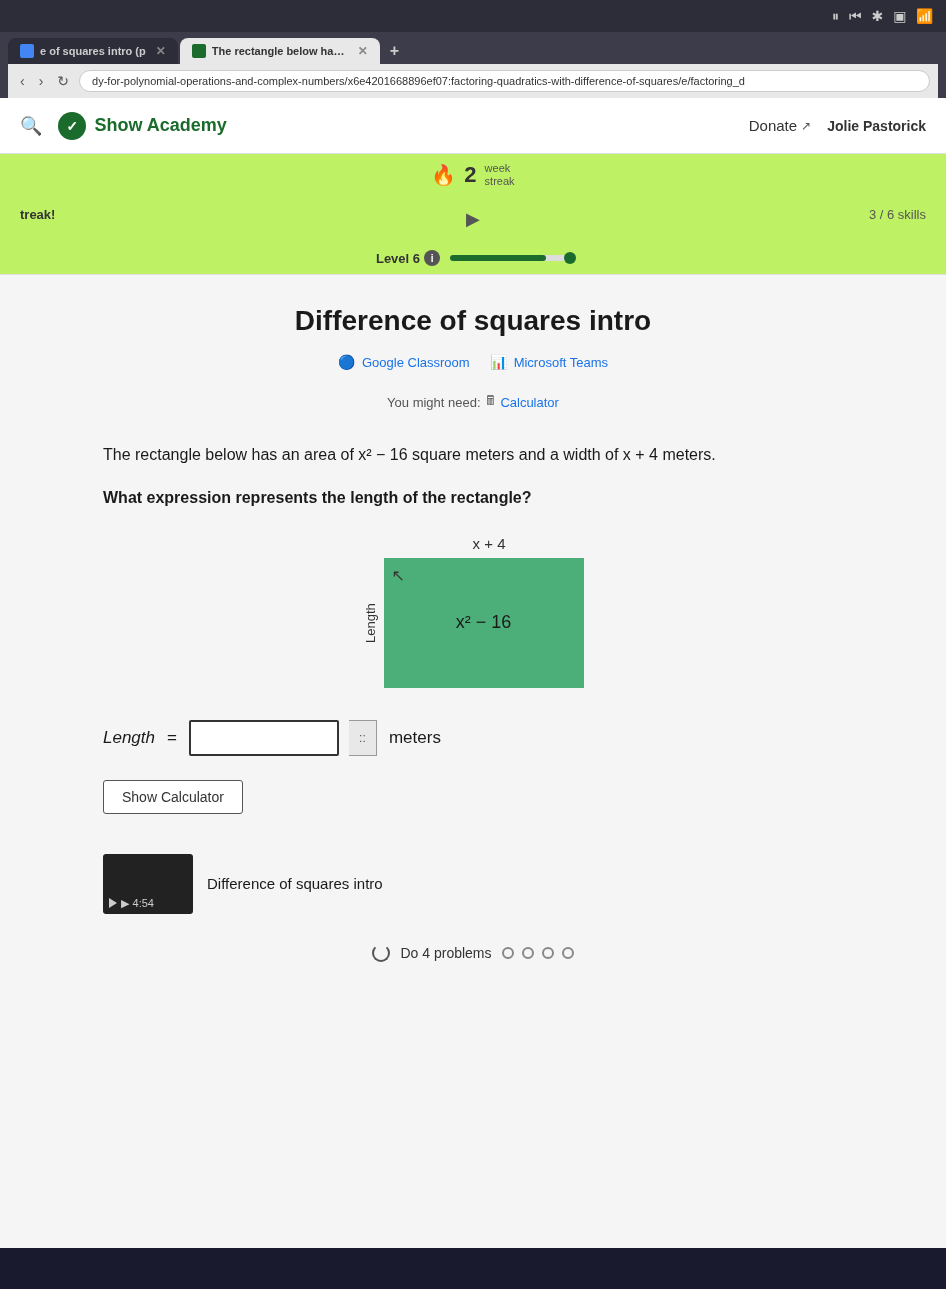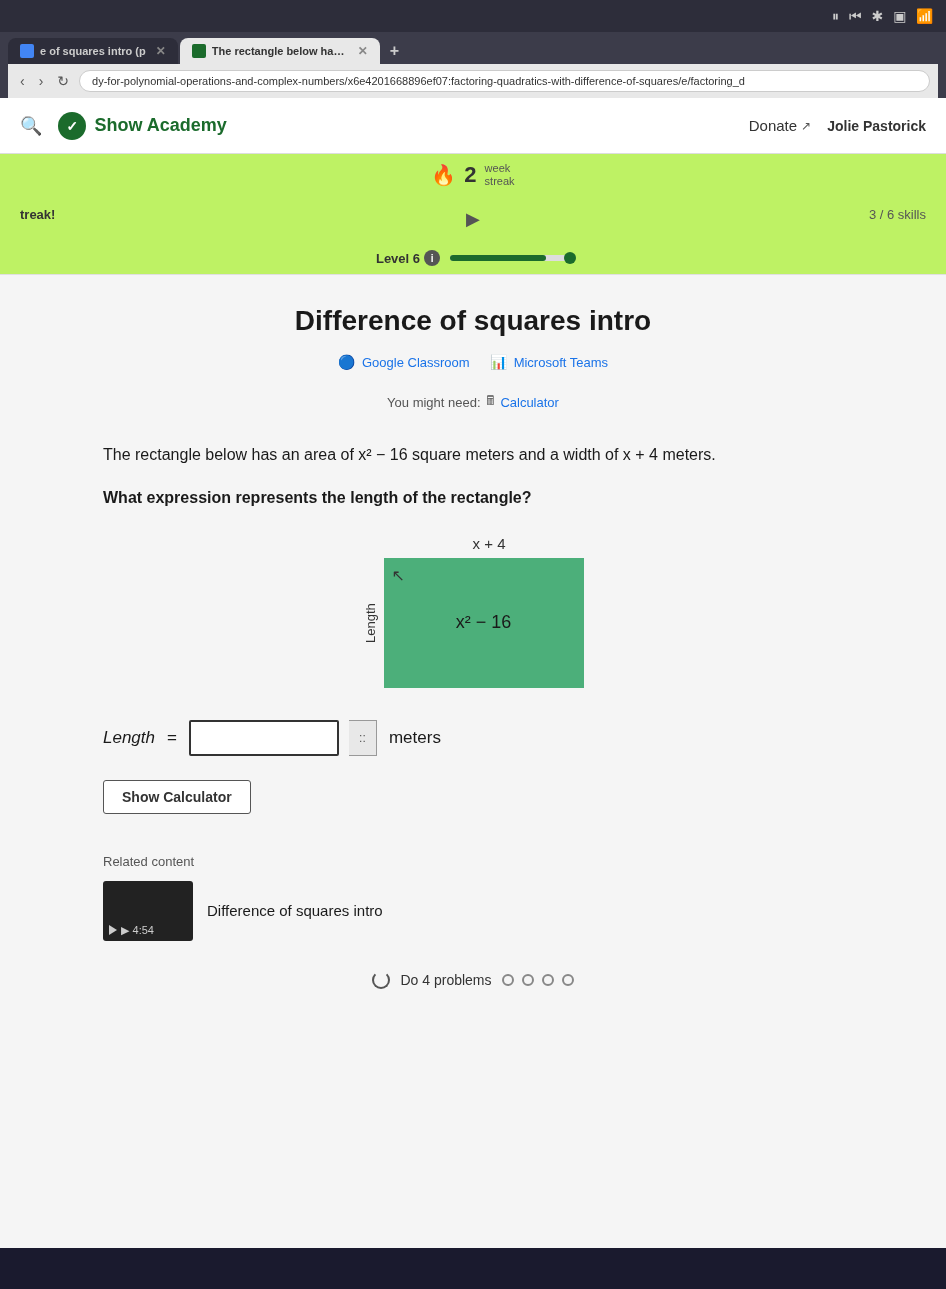--- a/index.html
+++ b/index.html
@@ -446,21 +446,20 @@
     .show-calc-btn {
       display: inline-block;
       border: 1px solid #555;
       border-radius: 3px;
       padding: 8px 18px;
       font-size: 14px;
       color: #333;
       background: #fff;
       cursor: pointer;
       margin-bottom: 40px;
-      font-weight: bold;
     }
 
     
     .related-content-section {
       margin-bottom: 30px;
     }
     .related-title {
       font-size: 13px;
       color: #555;
       margin-bottom: 12px;
@@ -662,21 +661,20 @@
       <input class="length-input" type="text" style="">
       <span class="input-icon-btn">::</span>
       <span class="meters-label">meters</span>
     </div>
 
     
     <button class="show-calc-btn">Show Calculator</button>
 
     
     <div class="related-content-section">
-      <div class="related-title">Related content</div>
       <div class="related-item">
         <div class="related-thumbnail">
           <div class="related-play">
             <div class="play-triangle"></div>
             <span>▶ 4:54</span>
           </div>
         </div>
         <span class="related-label">Difference of squares intro</span>
       </div>
     </div>

